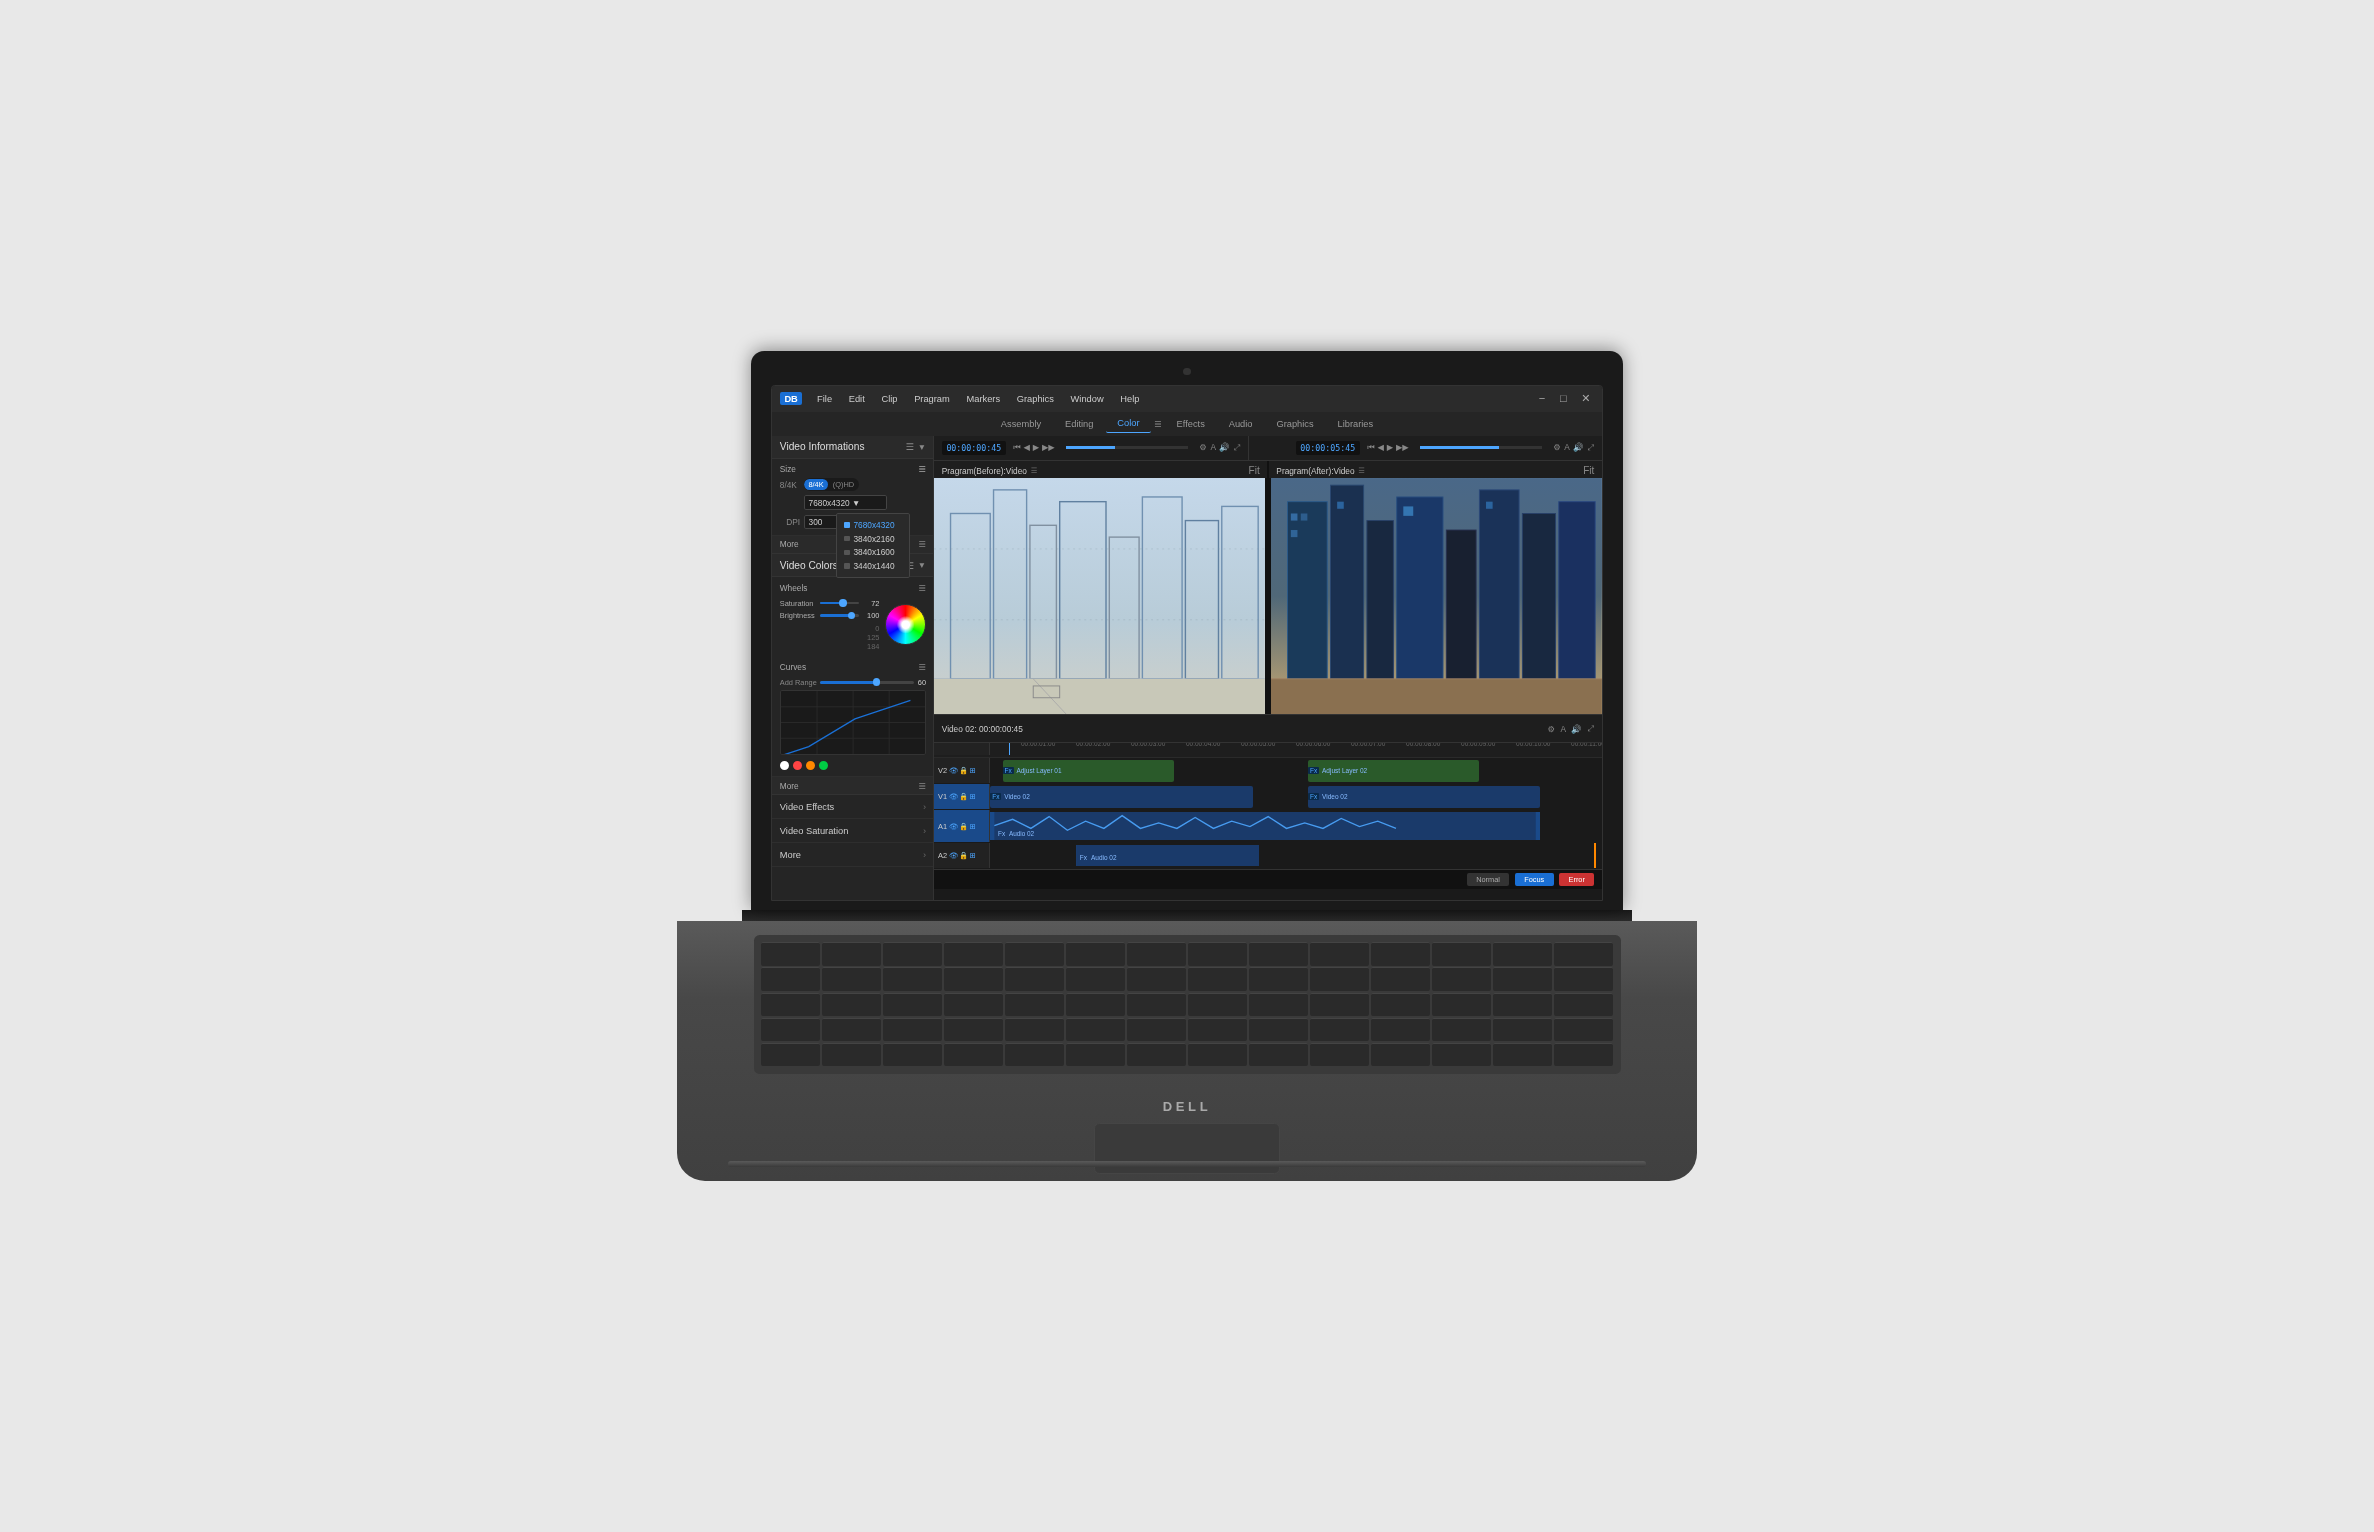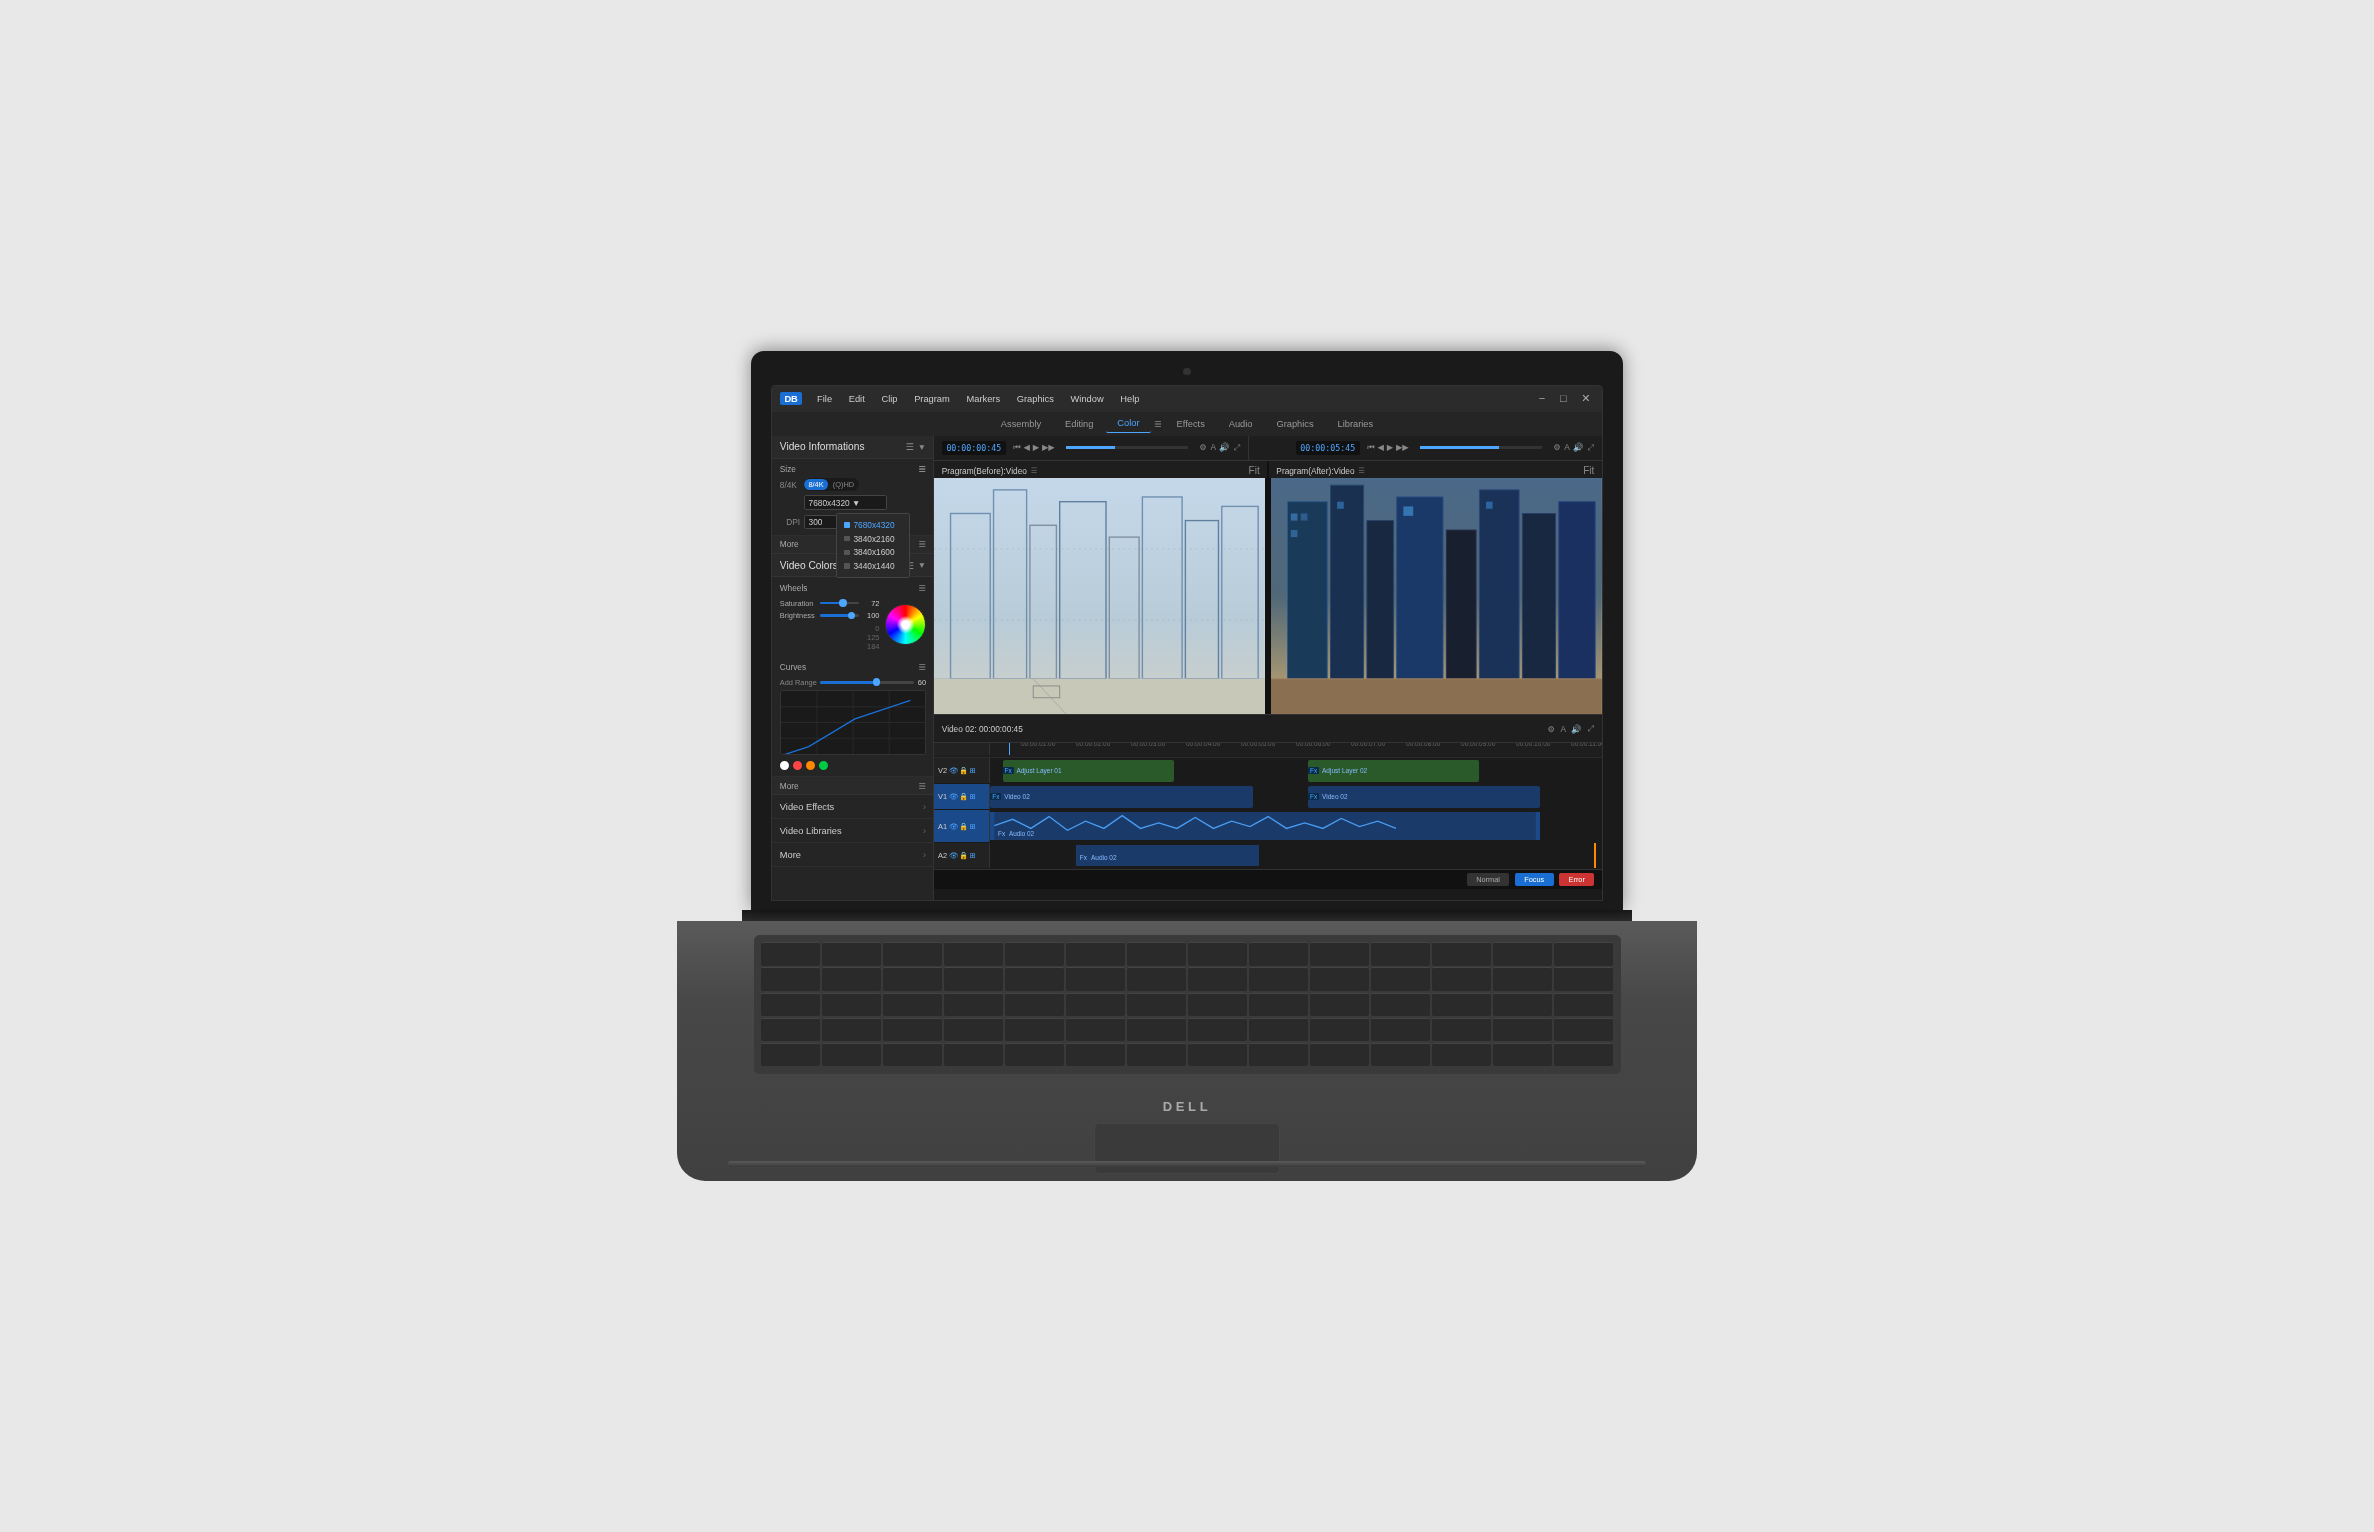--- a/index.html
+++ b/index.html
@@ -922,21 +922,21 @@
           <div class="panel-section-header" style="padding:3.7px 7.4px;">
             <span style="color:#aaa;font-size:8.3px;">More</span>
             <span style="color:#888;font-size:8.3px;">☰</span>
           </div>
 
           <div class="panel-nav-item">
             <span>Video Effects</span>
             <span class="arrow">›</span>
           </div>
           <div class="panel-nav-item">
-            <span>Video Libraries</span>
+            <span>Video Saturation</span>
             <span class="arrow">›</span>
           </div>
           <div class="panel-nav-item">
             <span>More</span>
             <span class="arrow">›</span>
           </div>
 
         </div>
 
         <div class="right-area">

